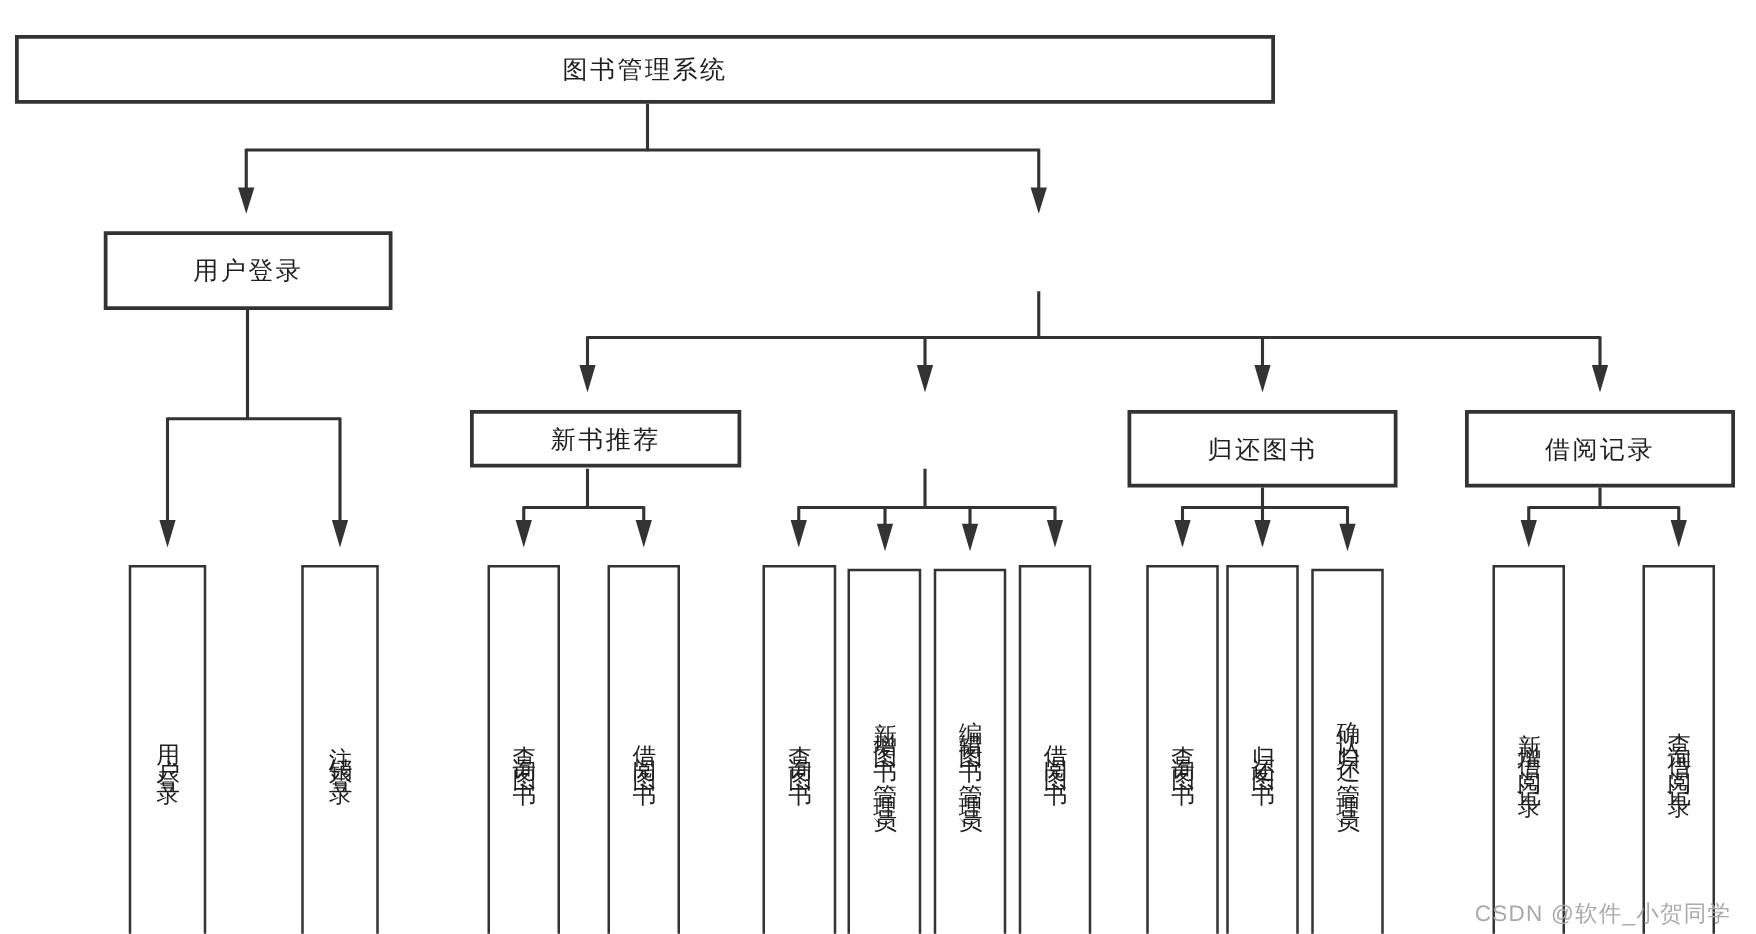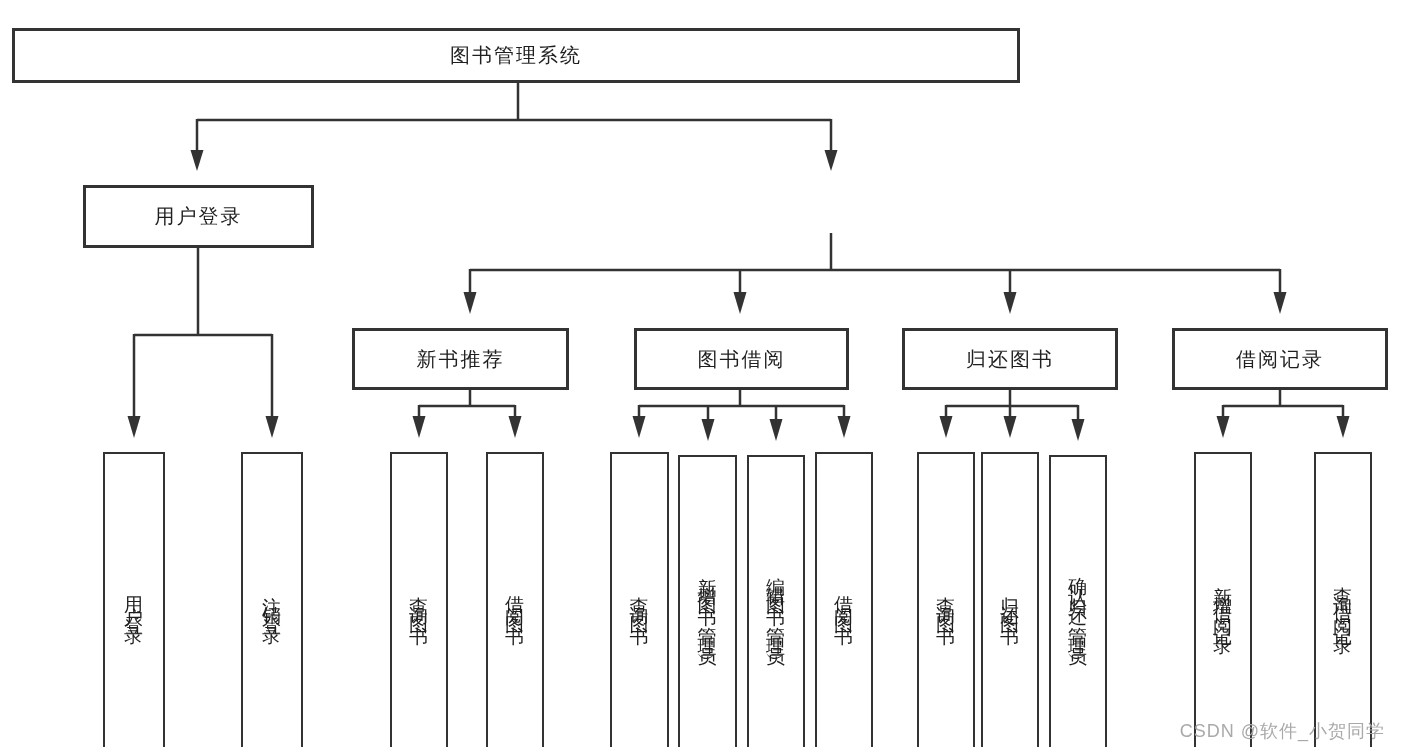--- a/index.html
+++ b/index.html
@@ -150,25 +150,22 @@
   </svg>
 
   <div class="node" style="left:12px;top:13px;width:1008px;height:55px">
     <span class="label">图书管理系统</span>
   </div>
 
   <div class="node" style="left:83px;top:170px;width:231px;height:63px">
     <span class="label">用户登录</span>
   </div>
 
-  <div class="node" style="left:352px;top:313px;width:217px;height:62px">
+  <div class="node" style="left:376px;top:313px;width:217px;height:46px">
     <span class="label">新书推荐</span>
-  </div>
-  <div class="node" style="left:634px;top:313px;width:215px;height:62px">
-    <span class="label">图书借阅</span>
   </div>
   <div class="node" style="left:902px;top:313px;width:216px;height:62px">
     <span class="label">归还图书</span>
   </div>
   <div class="node" style="left:1172px;top:313px;width:216px;height:62px">
     <span class="label">借阅记录</span>
   </div>
 
   <div class="node leaf" style="left:103px;top:437px;width:62px;height:298px">
     <span class="label">用户登录</span>

